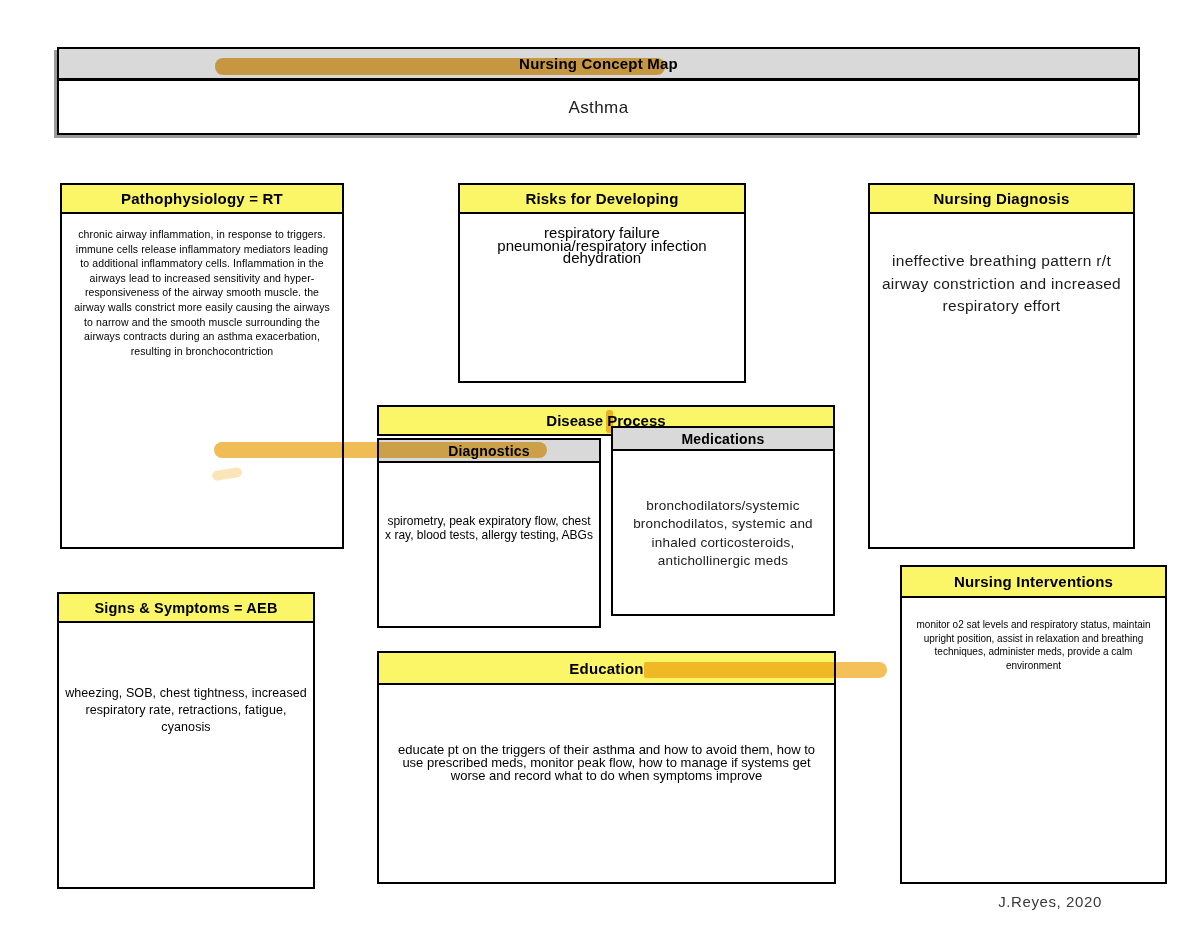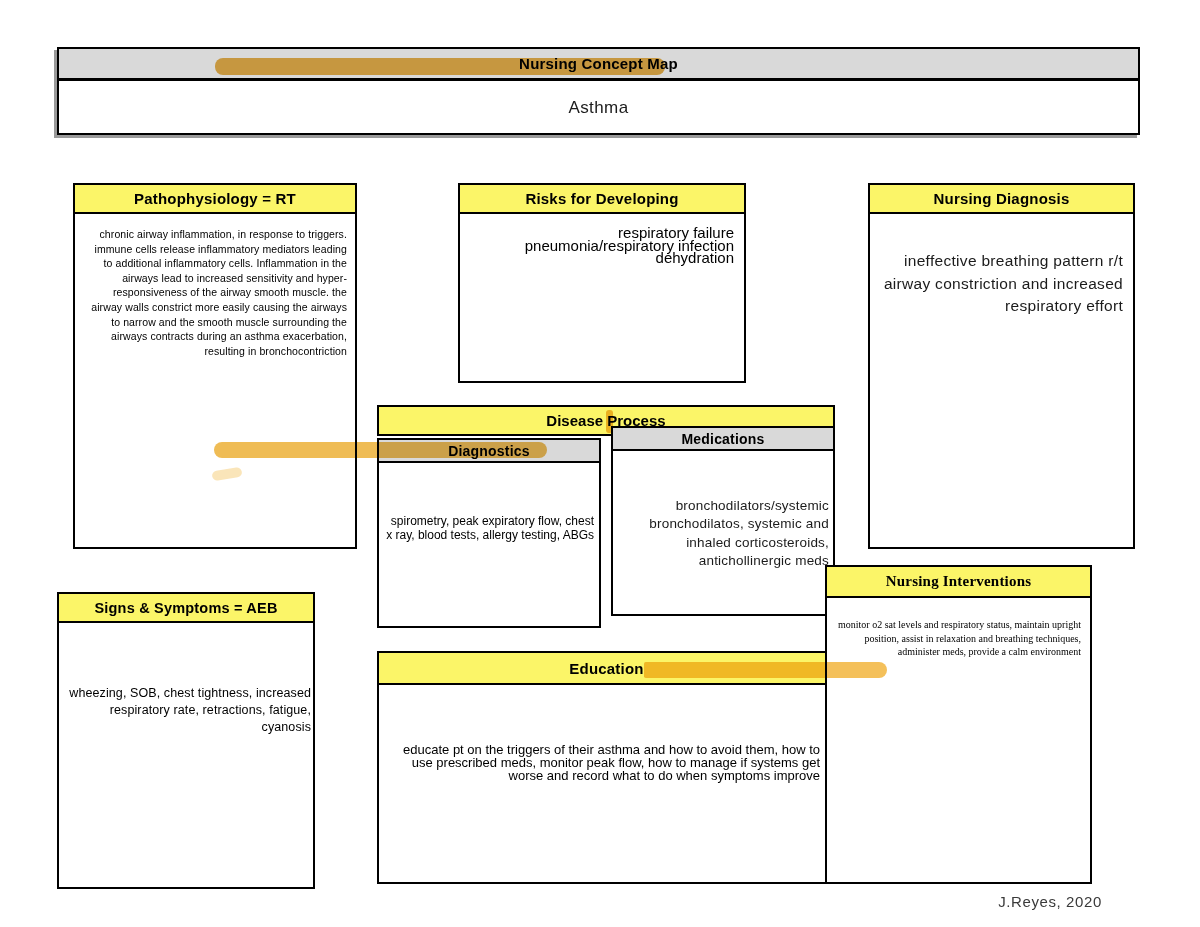--- a/index.html
+++ b/index.html
@@ -22,32 +22,32 @@
     height:54px;display:flex;align-items:center;justify-content:center;
     font-size:17px;color:#1c1c1c;letter-spacing:0.4px;
   }
   
   .cbox{position:absolute;border:2px solid #000;background:#fff;box-sizing:border-box;}
   .cbox-header{
     background:#fbf568;border-bottom:2px solid #000;
     display:flex;align-items:center;justify-content:center;
     font-weight:bold;font-size:15px;letter-spacing:0.2px;height:27px;
   }
-  .cbox-body{text-align:right;box-sizing:border-box;}
+  .cbox-body{text-align:center;box-sizing:border-box;}
   
-  .patho{left:73px;top:183px;width:284px;height:366px;}
+  .patho{left:60px;top:183px;width:284px;height:366px;}
   .patho .cbox-body{padding:13px 8px 0 8px;font-size:10.5px;line-height:14.6px;letter-spacing:0.1px;}
   .risks{left:458px;top:183px;width:288px;height:200px;}
   .risks .cbox-body{padding:13px 10px 0 10px;font-size:15px;line-height:12.5px;}
   .ndx{left:868px;top:183px;width:267px;height:366px;}
   .ndx .cbox-body{padding:36px 10px 0 10px;font-size:15.5px;line-height:22.5px;letter-spacing:0.3px;color:#1b1b1b;}
   .signs{left:57px;top:592px;width:258px;height:297px;}
   .signs .cbox-header{font-size:14.5px;}
   .signs .cbox-body{padding:62px 2px 0 2px;font-size:12.5px;line-height:17px;letter-spacing:0.1px;}
-  .nint{left:825px;top:565px;width:267px;height:319px;font-family:Liberation Serif, serif;}
+  .nint{left:900px;top:565px;width:267px;height:319px;}
   .nint .cbox-header{height:29px;}
   .nint .cbox-body{padding:20px 9px 0 9px;font-size:10px;line-height:13.5px;}
   
   .dp-header{
     position:absolute;left:377px;top:405px;width:458px;height:31px;
     border:2px solid #000;background:#fbf568;box-sizing:border-box;
     display:flex;align-items:center;justify-content:center;font-weight:bold;font-size:15px;
   }
   .subbox{position:absolute;border:2px solid #000;background:#fff;box-sizing:border-box;}
   .subbox-header{

